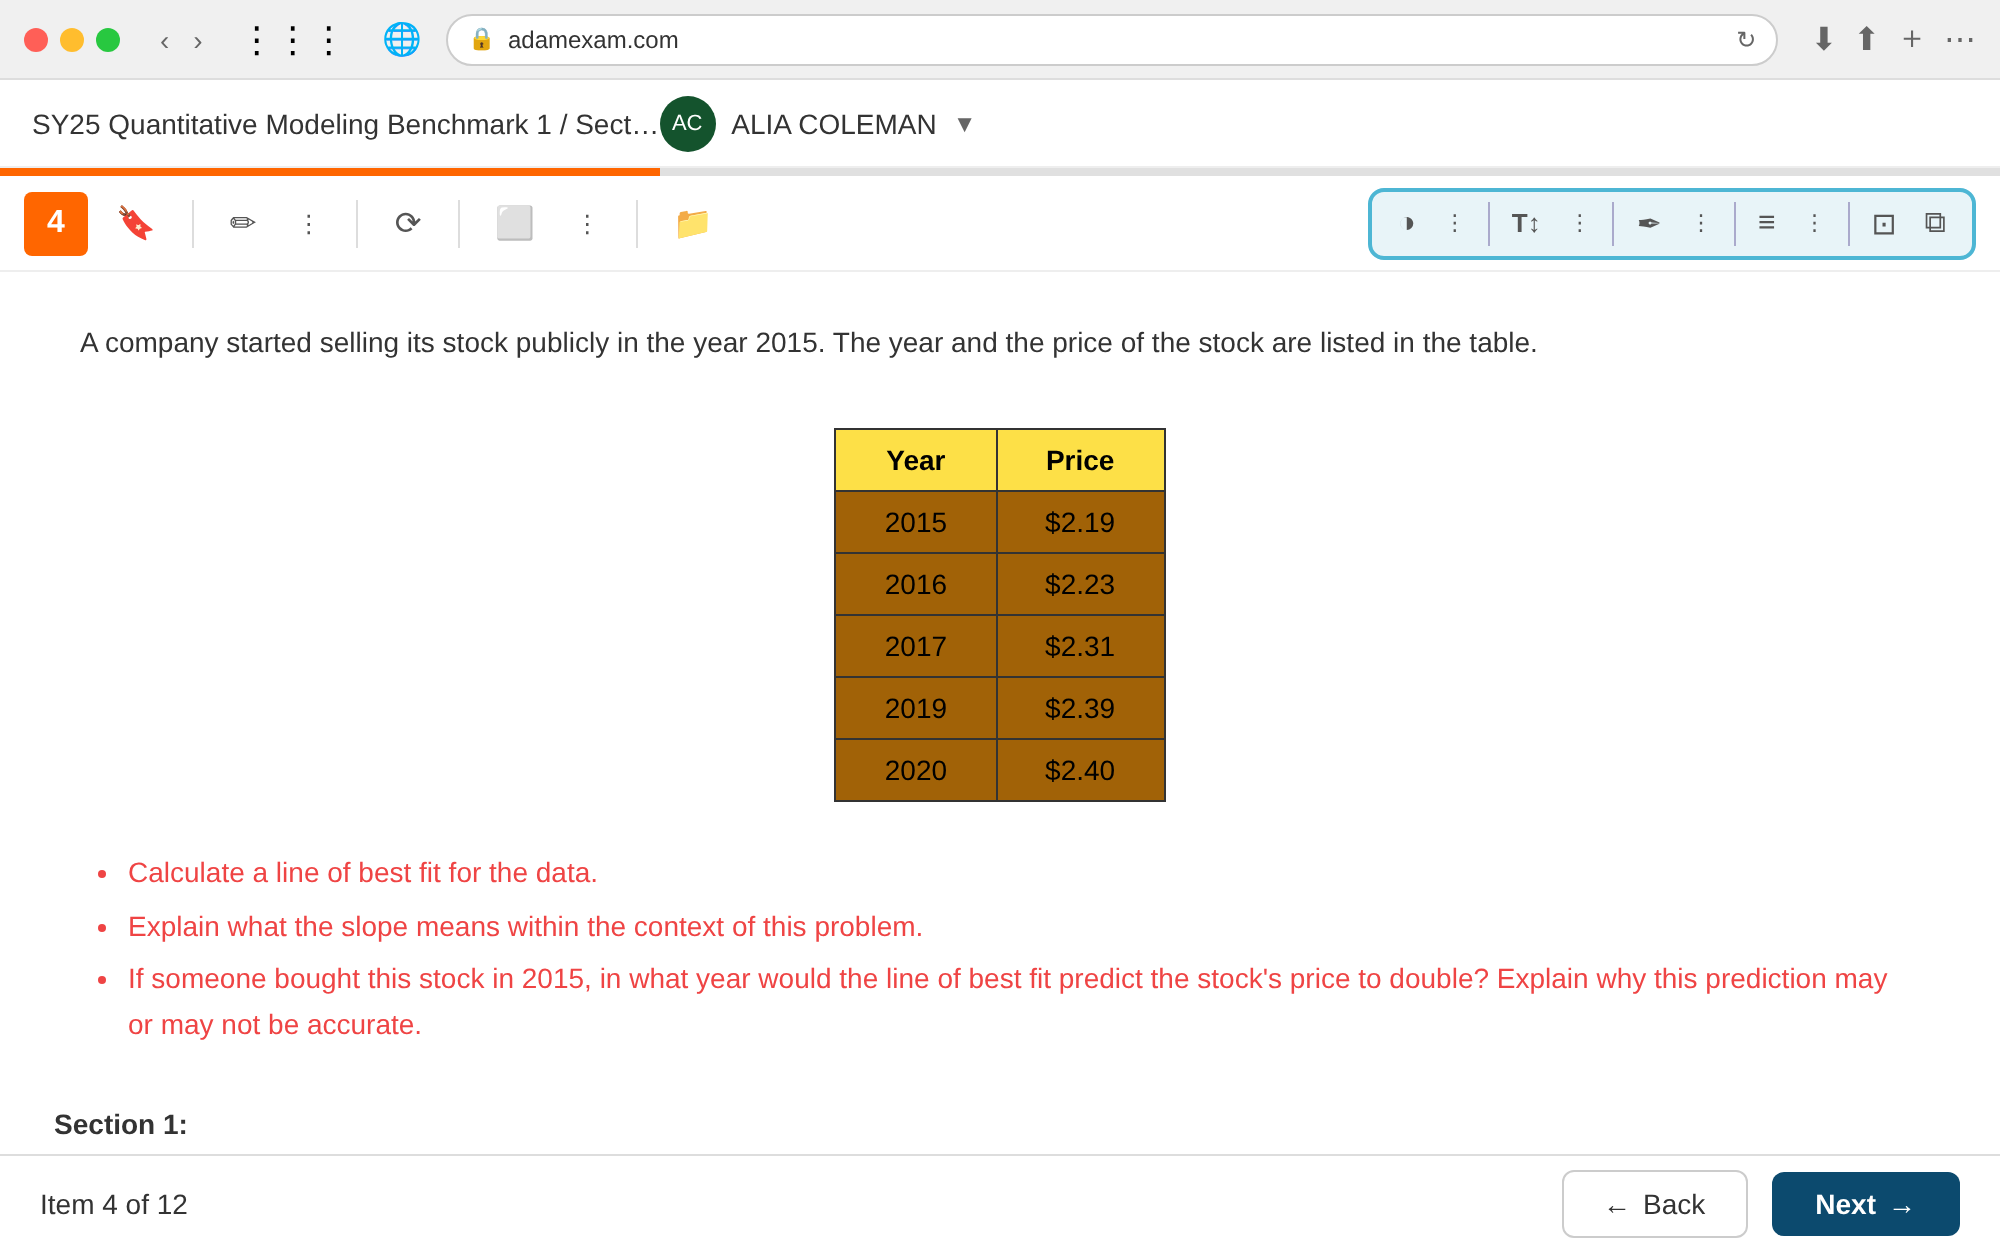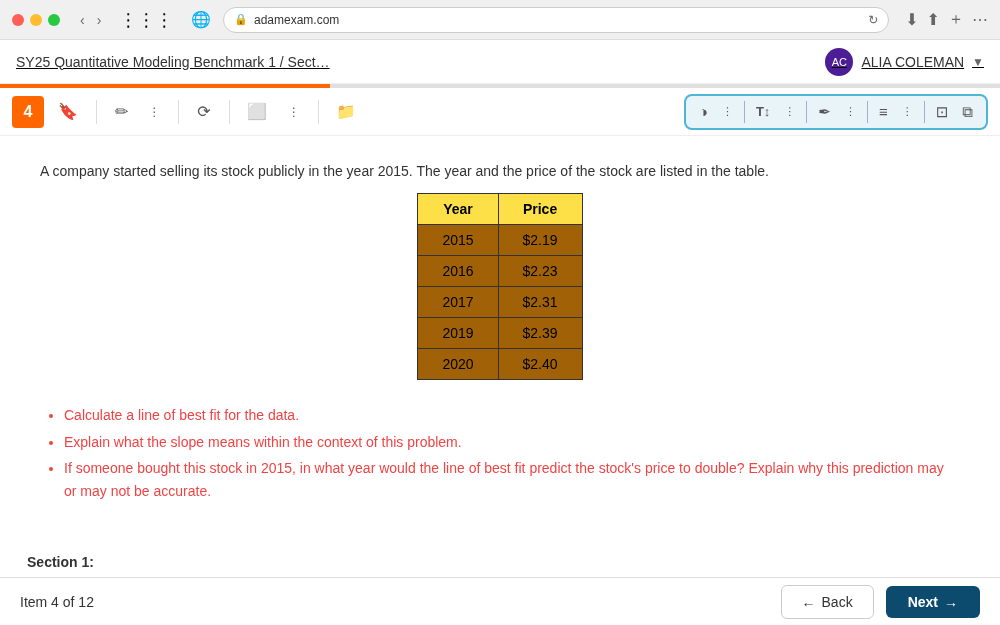--- a/index.html
+++ b/index.html
@@ -42,26 +42,25 @@
     .br-btn { background: none; border: none; color: #666; font-size: 16px; cursor: pointer; }
 
     
     .app-header {
       background: white;
       height: 44px;
       display: flex;
       align-items: center;
       padding: 16px 16px;
       border-bottom: 1px solid #eee;
-      justify-content: space-between;
-      text-decoration: underline;
+      justify-content: flex-start;
     }
     .app-title { font-size: 14px; color: #333; font-weight: 500; }
     .user-info { display: flex; align-items: center; gap: 8px; font-size: 14px; color: #333; font-weight: 500; }
-    .user-avatar { width: 28px; height: 28px; border-radius: 50%; background: #4c1d95; display: flex; align-items: center; justify-content: center; color: white; font-size: 11px; }
+    .user-avatar { width: 28px; height: 28px; border-radius: 50%; background: #14532d; display: flex; align-items: center; justify-content: center; color: white; font-size: 11px; }
     .dropdown-arrow { color: #666; font-size: 12px; }
 
     
     .progress-bar-container { height: 4px; background: #e0e0e0; }
     .progress-bar-fill { height: 4px; background: #ff6600; width: 33%; }
 
     
     .toolbar {
       background: white;
       height: 48px;
@@ -105,21 +104,21 @@
     .rt-separator { width: 1px; height: 22px; background: #aac; margin: 0 2px; }
 
     
     .main-content {
       background: white;
       flex: 1;
       padding: 24px 40px;
       overflow-y: auto;
       height: calc(625px - 40px - 44px - 4px - 48px - 48px);
     }
-    .question-text { font-size: 14px; color: #333; line-height: 1.6; margin-bottom: 11px; }
+    .question-text { font-size: 14px; color: #333; line-height: 1.6; margin-bottom: 32px; }
 
     
     .data-table {
       border-collapse: collapse;
       margin: 0 auto 24px auto;
       min-width: 160px;
     }
     .data-table th, .data-table td {
       border: 1px solid #333;
       padding: 7px 24px;

